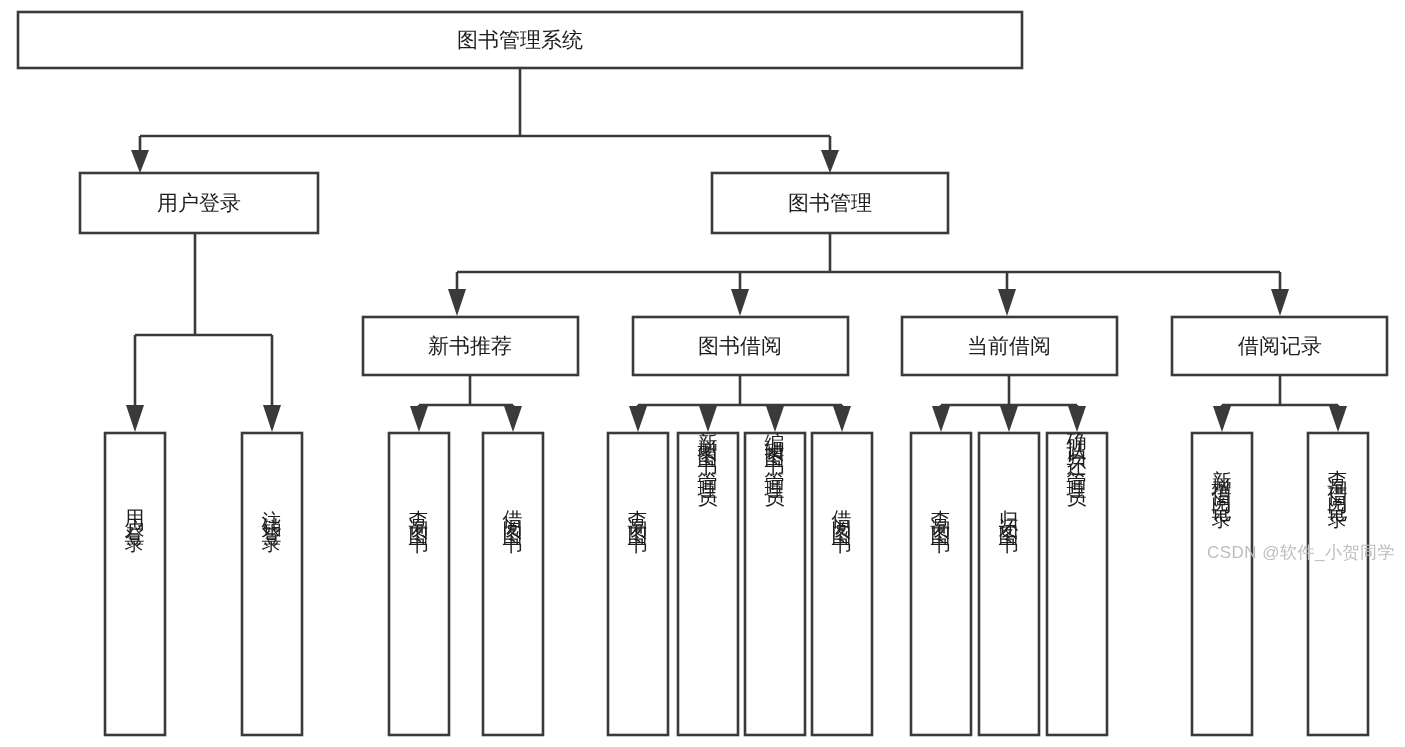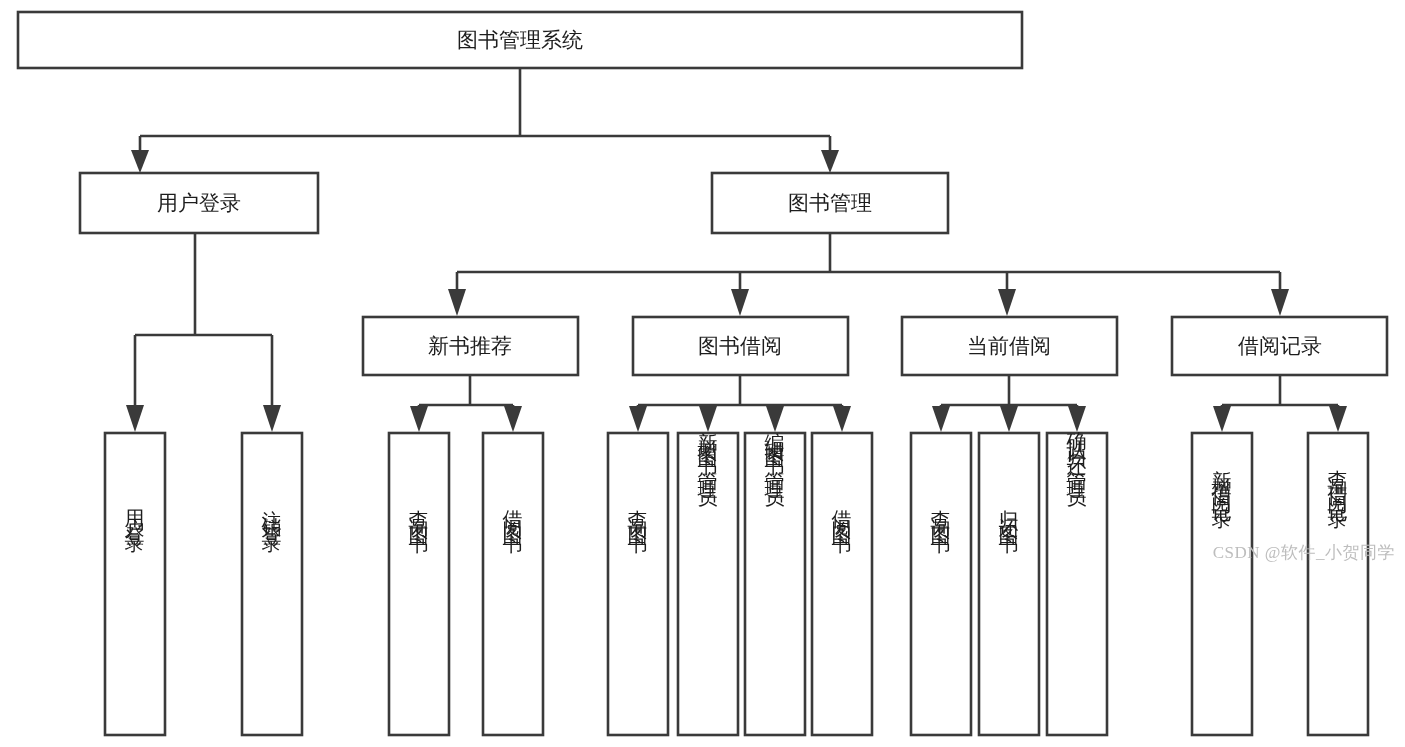--- a/index.html
+++ b/index.html
@@ -53,21 +53,21 @@
   .arrow-head {
     fill: #3a3a3a;
     stroke: none;
   }
   .watermark {
     position: absolute;
     right: 10px;
     bottom: 6px;
     color: #bdbdbd;
     font-size: 17px;
-    font-family: Liberation Serif, serif;
+    font-family: Liberation Sans, sans-serif;
     white-space: nowrap;
     letter-spacing: 0.5px;
     pointer-events: none;
   }
 </style>
 </head>
 <body>
 
 <div id="diagram-root">
 

